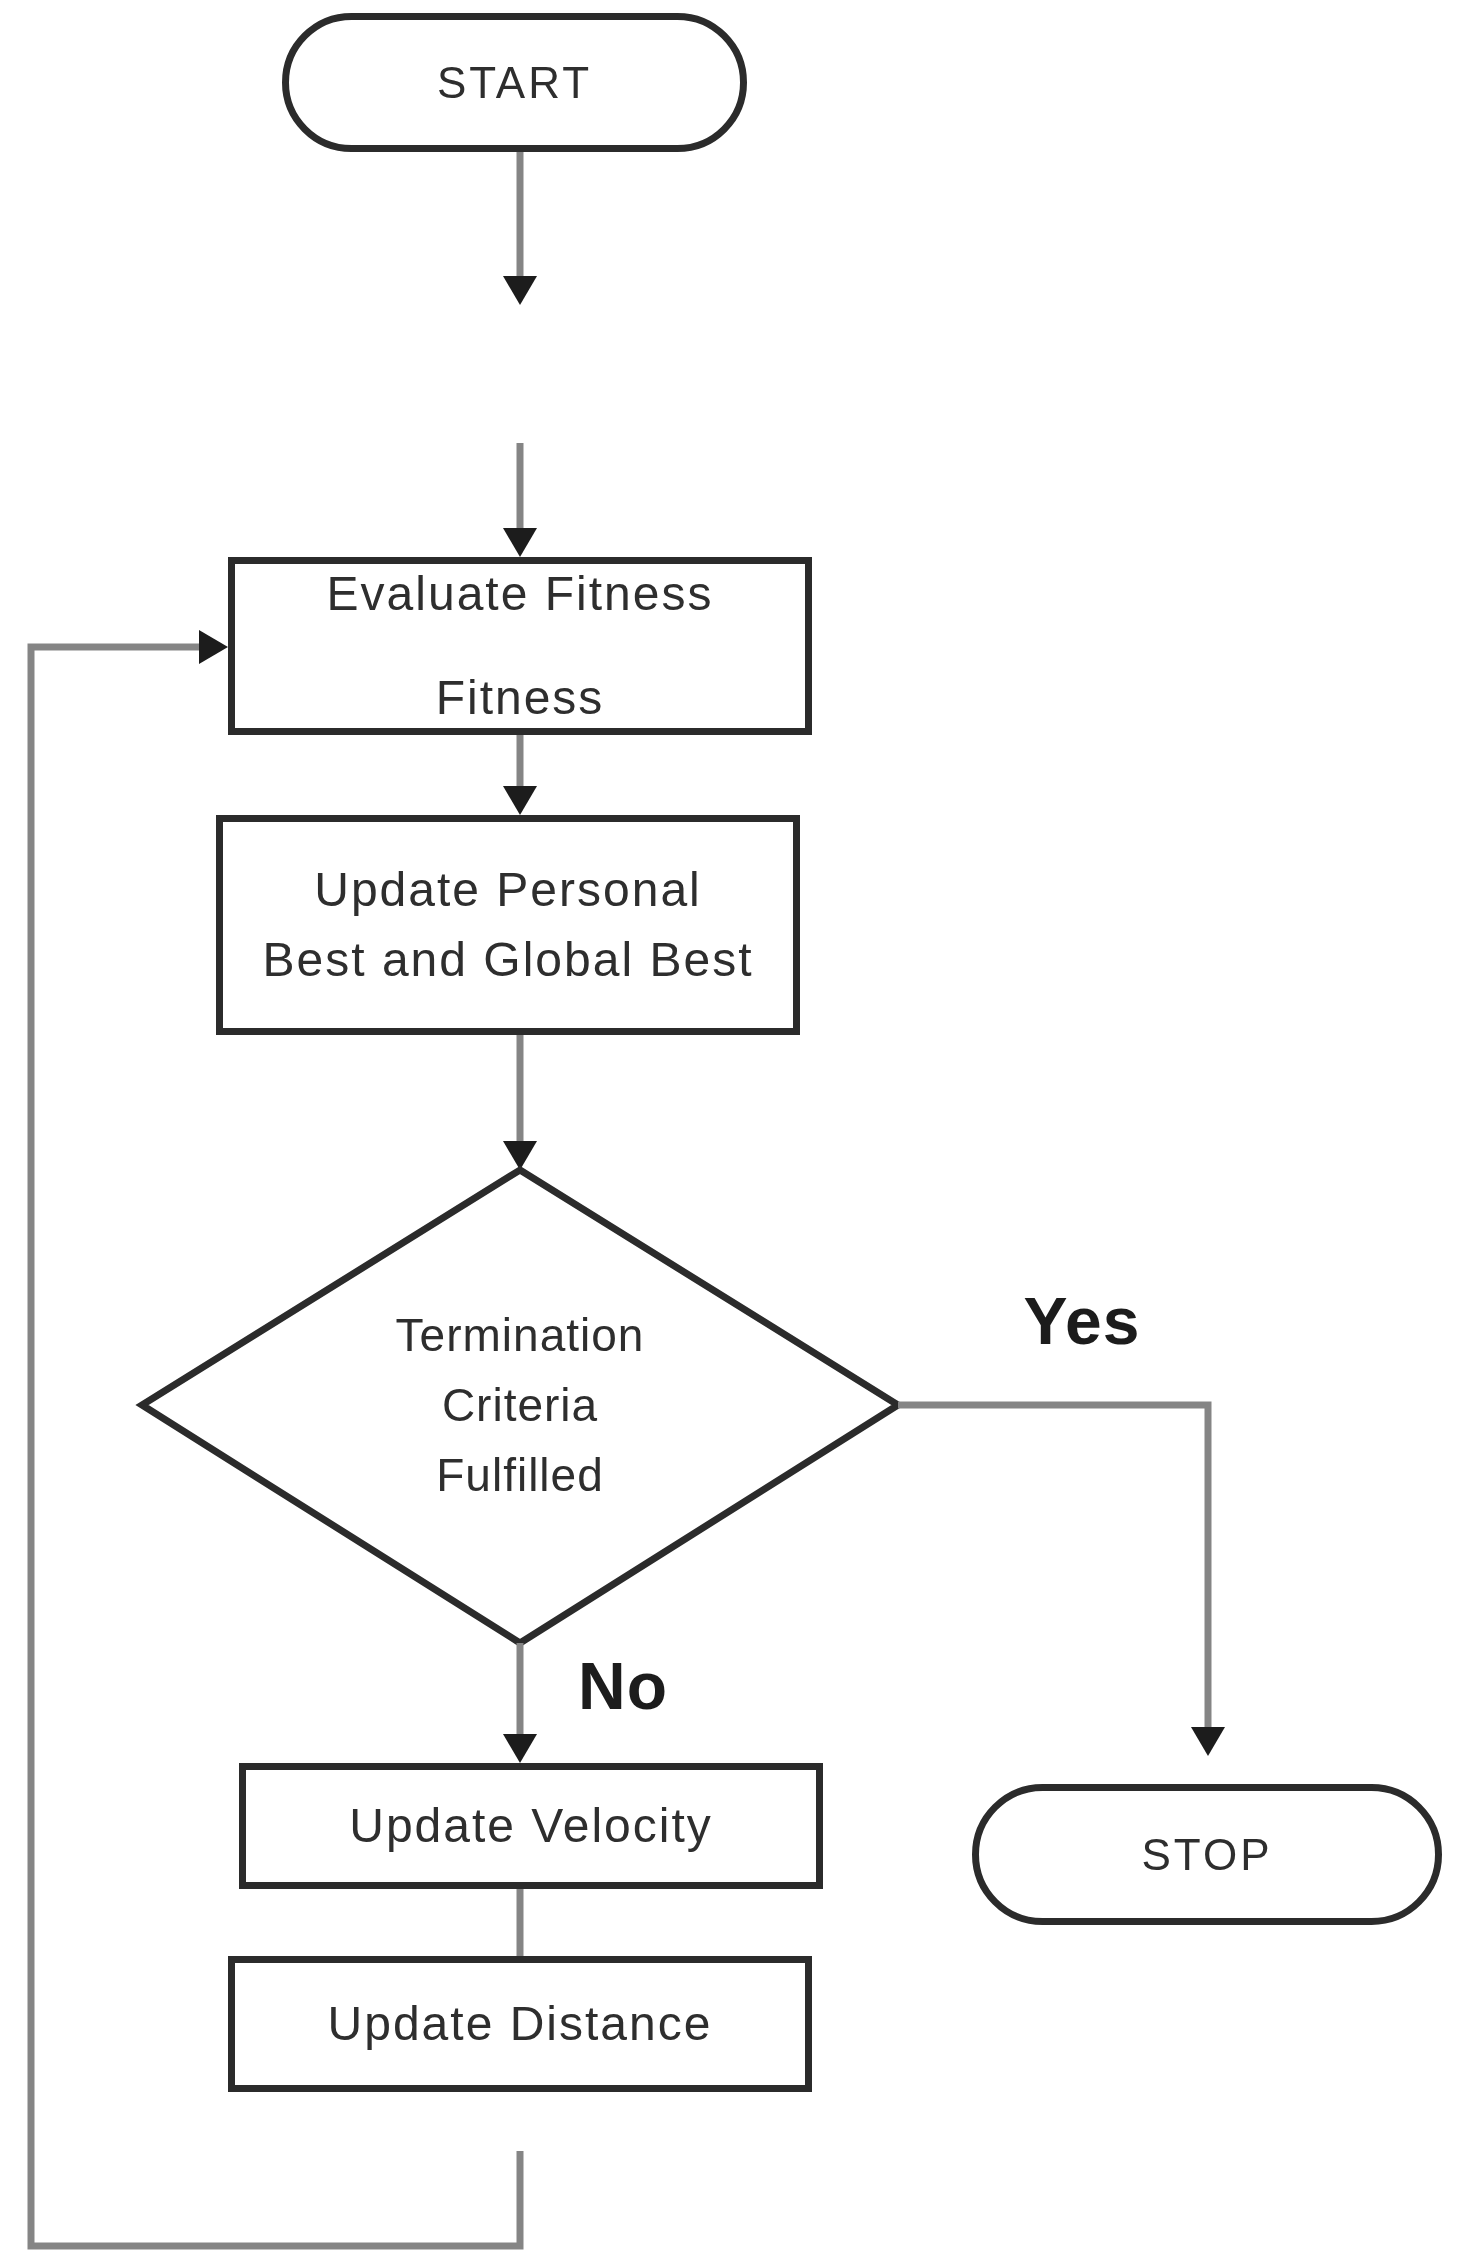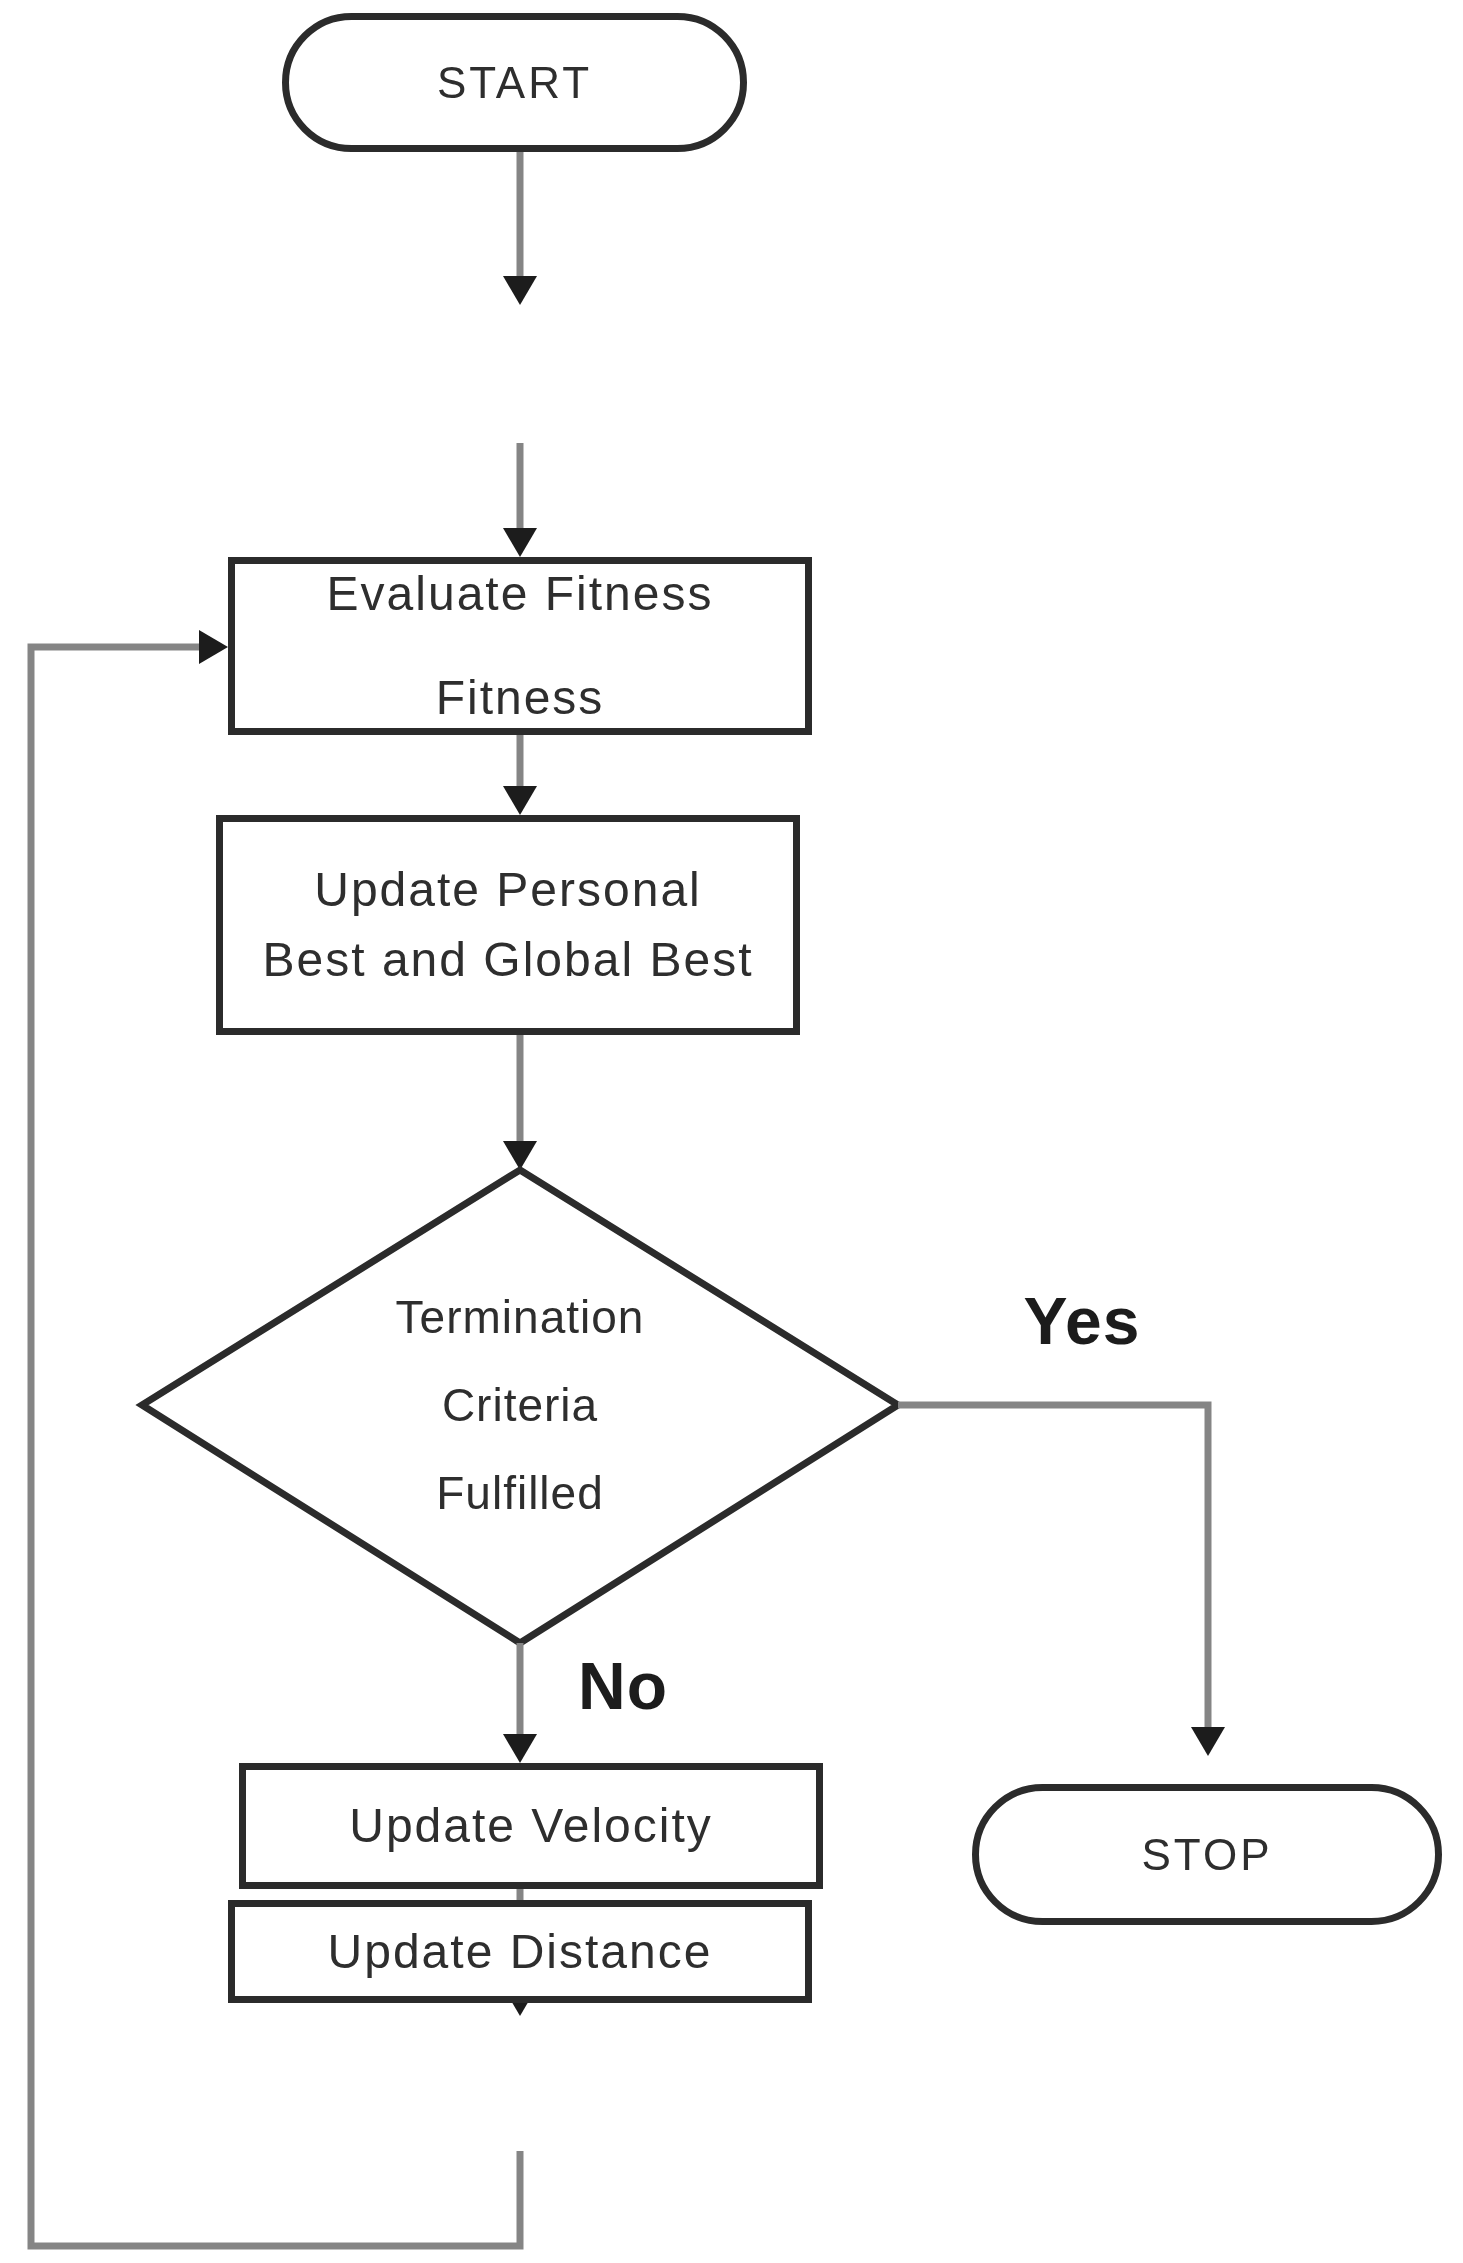--- a/index.html
+++ b/index.html
@@ -49,21 +49,20 @@
   }
   .label { position: absolute; text-align: center; }
   .diamond-label {
     display: flex;
     flex-direction: column;
     align-items: center;
     justify-content: center;
     font-size: 46px;
     letter-spacing: 1px;
     line-height: 70px;
-    gap: 18px;
   }
   .branch-label {
     font-size: 66px;
     line-height: 66px;
     letter-spacing: 1px;
     color: var(--arrow, #1c1c1c);
     font-weight: bold;
   }
 </style>
 </head>
@@ -126,17 +125,17 @@
   <div class="label branch-label" style="left:523px; top:1653px; width:200px;">No</div>
 
   <div class="node terminator" style="left:972px; top:1756px; width:470px; height:141px;margin-top:28px;">
     <span>STOP</span>
   </div>
 
   <div class="node" style="left:228px; top:1763px; width:584px; height:126px;margin-left:11px;">
     <span>Update Velocity</span>
   </div>
 
-  <div class="node" style="left:228px; top:1900px; width:584px; height:103px;">
+  <div class="node" style="left:228px; top:1956px; width:584px; height:136px;">
     <span>Update Distance</span>
   </div>
 
 </div>
 
 </body></html>

